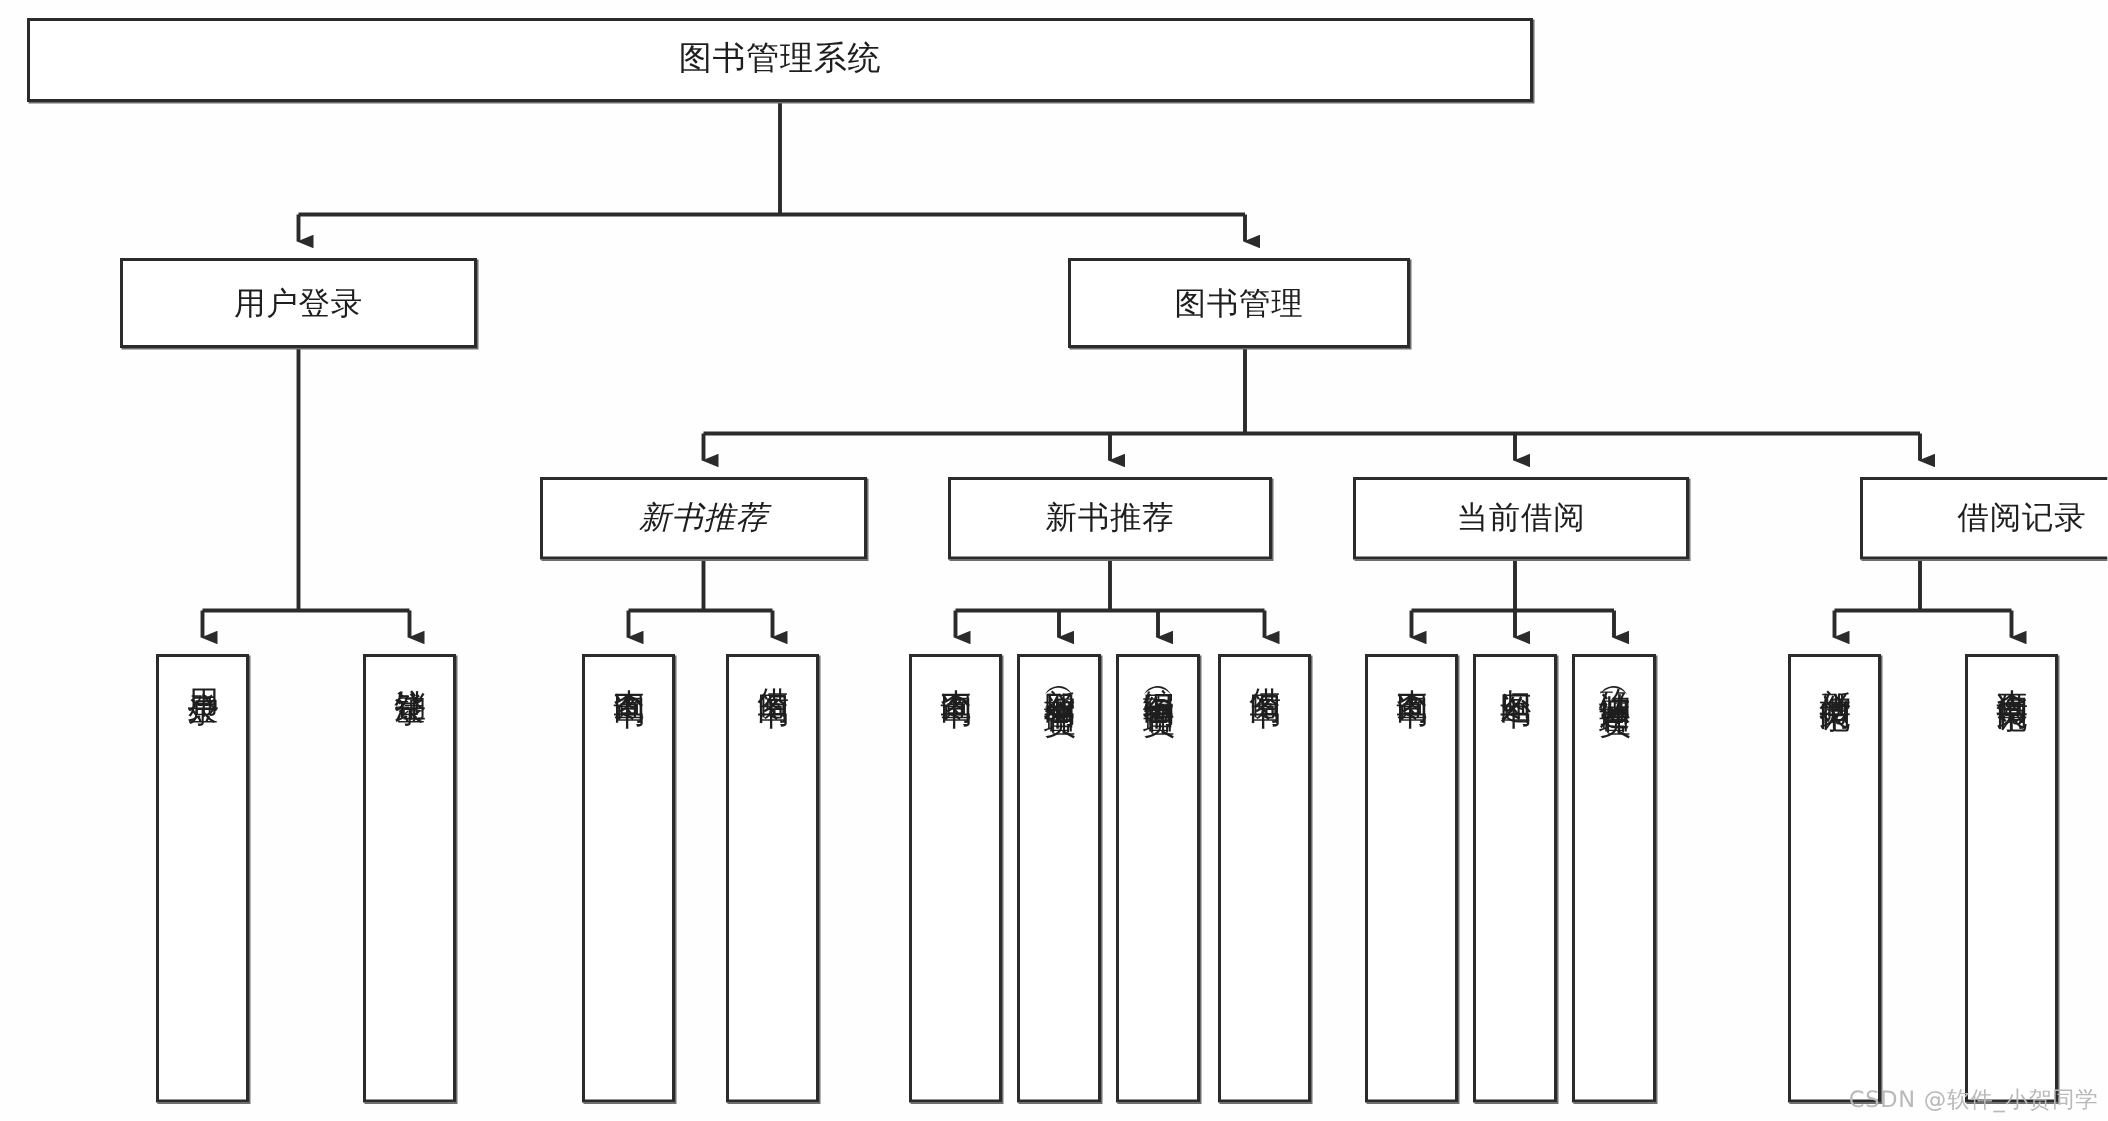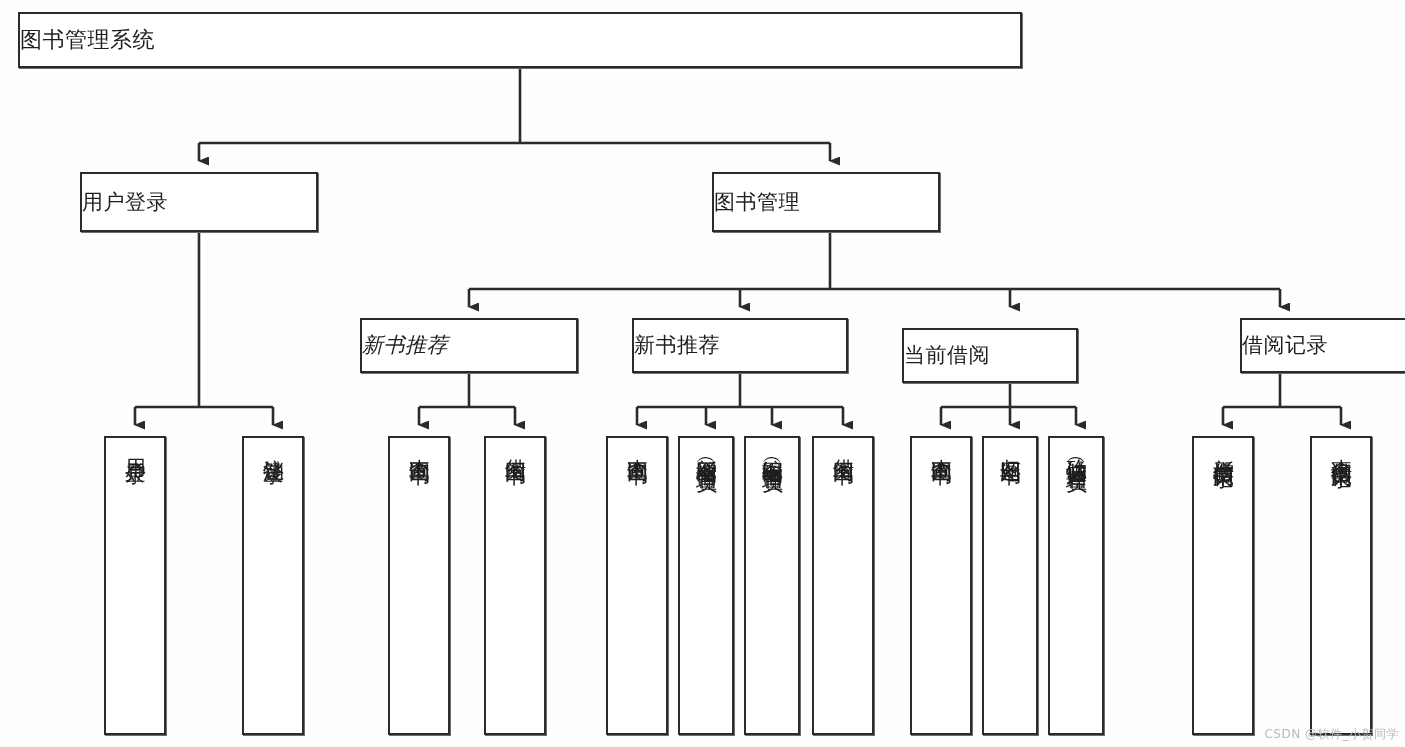--- a/index.html
+++ b/index.html
@@ -26,20 +26,21 @@
     height: 747px;
     pointer-events: none;
   }
   .node {
     position: absolute;
     box-sizing: border-box;
     background: #ffffff;
     border: 2px solid #2b2b2b;
     display: flex;
     align-items: center;
+    justify-content: center;
     color: #1e1e1e;
     box-shadow: 1px 1px 0 #6e6e6e;
   }
   .node-label {
     display: block;
     text-align: center;
     line-height: 1.06;
     letter-spacing: 0.5px;
     color: #1e1e1e;
   }
@@ -60,21 +61,21 @@
     text-orientation: upright;
     font-size: 21px;
     line-height: 1.0;
     letter-spacing: 2px;
     white-space: nowrap;
   }
   #watermark {
     position: absolute;
     right: 6px;
     bottom: 4px;
-    font-size: 12px;
+    font-size: 15px;
     color: #b9b9b9;
     letter-spacing: 0.5px;
     white-space: nowrap;
     user-select: none;
   }
 </style>
 </head>
 <body>
 
 <div id="diagram-root">
@@ -131,21 +132,21 @@
       </div>
       <div class="node horizontal" style="left: 712px; top: 172px; width: 228px; height: 60px;">
         <span class="node-label">图书管理</span>
       </div>
       <div class="node horizontal" style="left: 360px; top: 318px; width: 218px; height: 55px; font-style: italic;">
         <span class="node-label">新书推荐</span>
       </div>
       <div class="node horizontal" style="left: 632px; top: 318px; width: 216px; height: 55px;">
         <span class="node-label">新书推荐</span>
       </div>
-      <div class="node horizontal" style="left: 902px; top: 328px; width: 176px; height: 55px;">
+      <div class="node horizontal" style="left: 902px; top: 318px; width: 224px; height: 55px;">
         <span class="node-label">当前借阅</span>
       </div>
       <div class="node horizontal" style="left: 1240px; top: 318px; width: 216px; height: 55px;">
         <span class="node-label">借阅记录</span>
       </div>
       <div class="node vertical" style="left: 104px; top: 436px; width: 62px; height: 299px;">
         <span class="node-label">用户登录</span>
       </div>
       <div class="node vertical" style="left: 242px; top: 436px; width: 62px; height: 299px;">
         <span class="node-label">注销登录</span>

